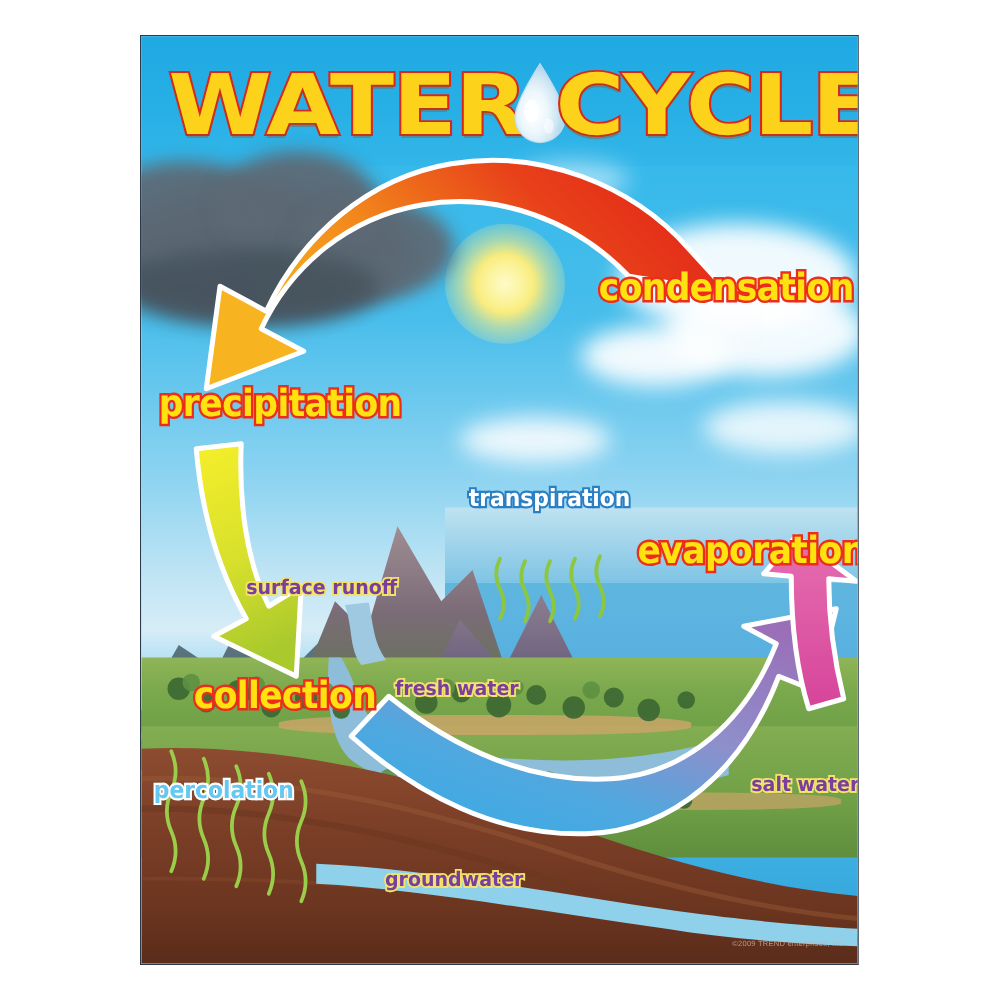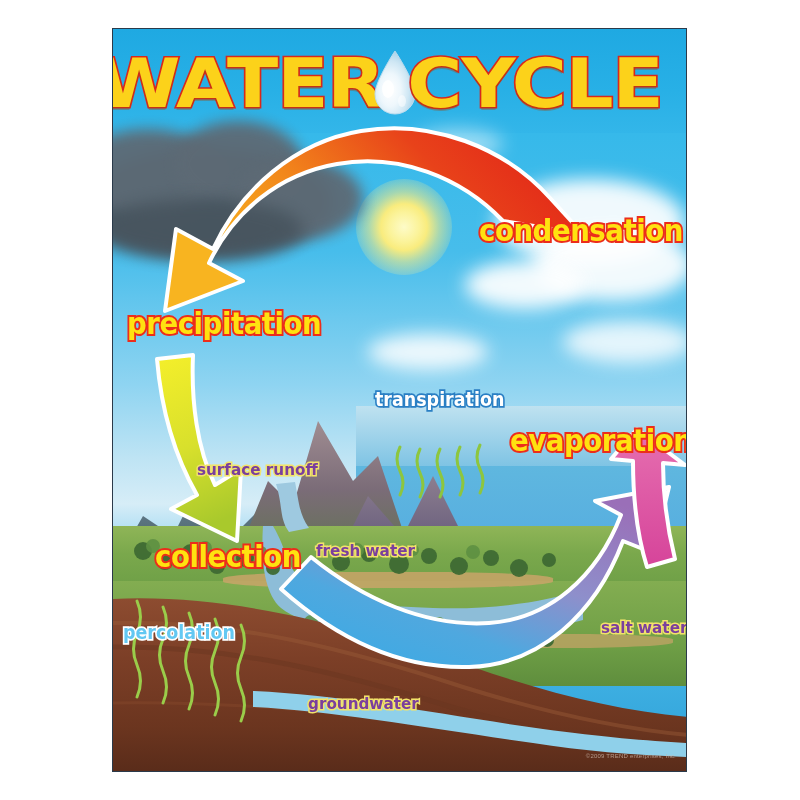--- a/index.html
+++ b/index.html
@@ -51,21 +51,21 @@
   .mtn{position:absolute;}
 
   .plain{
     position:absolute;left:0;width:100%;
     background:linear-gradient(180deg,#8fb557 0%,#7aa84c 40%,#6b9d45 100%);
   }
 
   
   #title{
     position:absolute;left:0;top:16px;width:100%;height:76px;
-    text-align:left;
+    text-align:right;
     white-space:nowrap;
   }
   .tword{
     font-family:"DejaVu Sans",sans-serif;
     font-weight:bold;
     font-size:67px;
     letter-spacing:-1px;
     color:#fcd21a;
     -webkit-text-stroke:3px #d8281c;
     paint-order:stroke fill;

